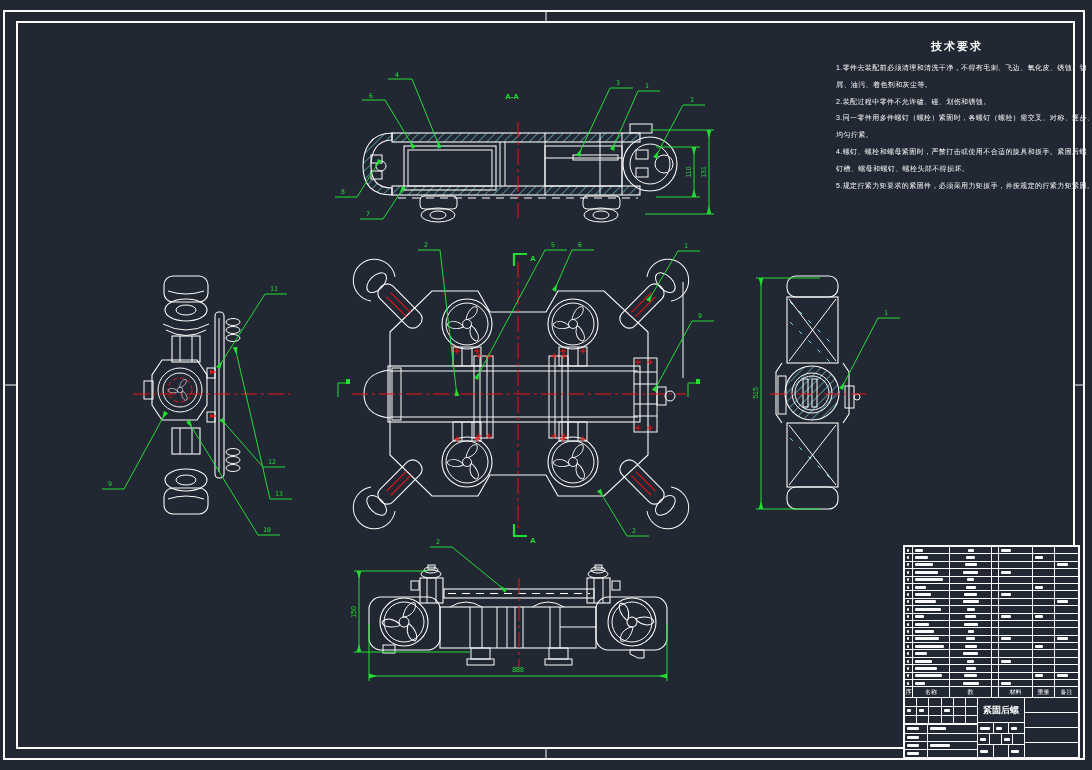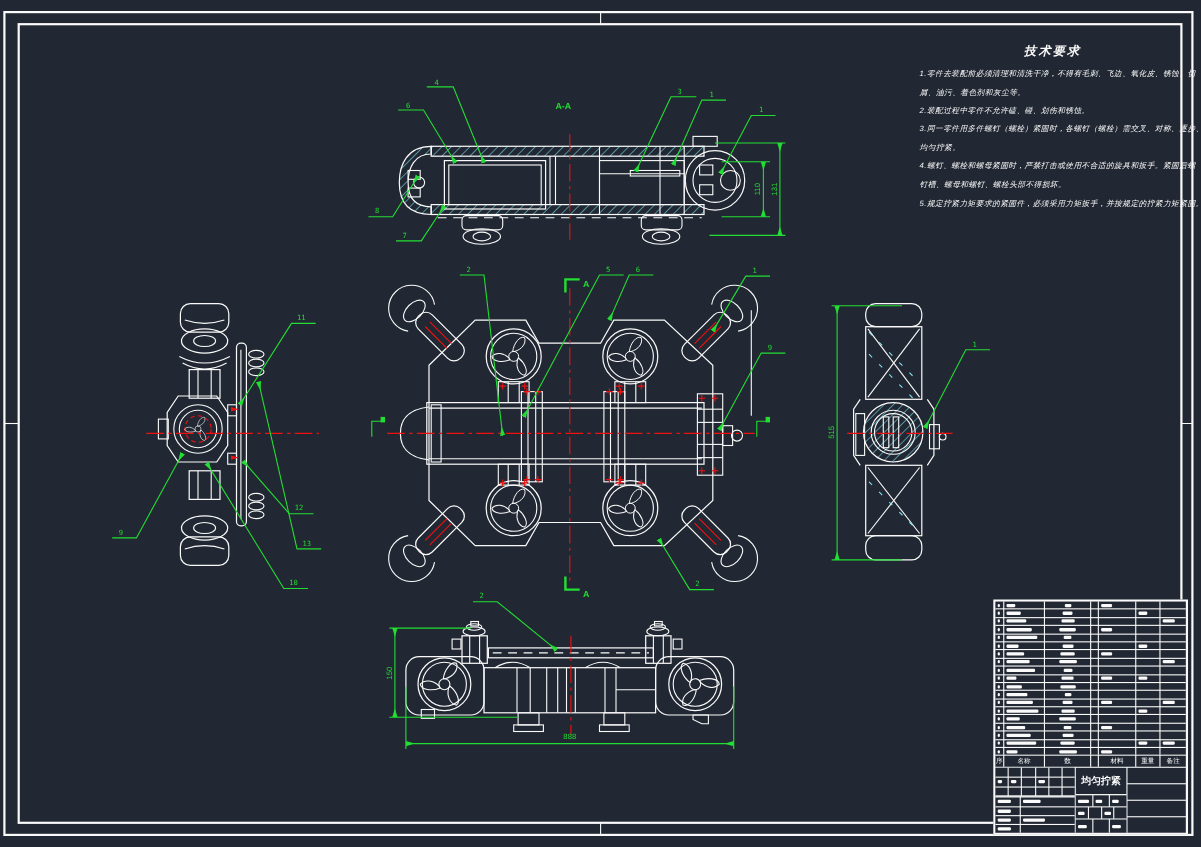--- a/index.html
+++ b/index.html
@@ -21,21 +21,21 @@
   .ga{fill:var(--grn);font:bold 8px "Liberation Sans",sans-serif}
   .r{stroke:var(--red);stroke-width:1;fill:none}
   .cl{stroke:var(--red);stroke-width:1;fill:none;stroke-dasharray:16 4 3 4}
   .rdash{stroke:var(--red);stroke-width:1;fill:none;stroke-dasharray:4 3}
   .cy{stroke:var(--cyn);stroke-width:1}
   .cyd{stroke:var(--cyn);stroke-width:1;fill:none;stroke-dasharray:4 9}
   .wd{stroke:var(--ln);stroke-width:1;fill:none;stroke-dasharray:8 6}
   .rf{fill:var(--red)}
   .gf{fill:var(--grn)}
   
-  .tech{position:absolute;left:836px;top:39px;width:242px;color:var(--ln);font-style:italic;}
+  .tech{position:absolute;left:836px;top:39px;width:242px;color:var(--ln);}
   .tech-title{text-align:center;font-size:11px;font-weight:bold;letter-spacing:2px;margin-bottom:6px;}
   .tl{font-size:7px;line-height:16.8px;white-space:nowrap;letter-spacing:.4px;}
   
   .tb{position:absolute;left:903px;top:545px;width:177px;height:214px;background:var(--bg);
       border:2px solid var(--ln);box-sizing:border-box;display:flex;flex-direction:column;}
   .bom{display:grid;grid-template-columns:7px 36px 41px 6px 33px 21px 1fr;
        grid-auto-rows:6.4px;gap:1px;background:var(--ln);}
   .bomh{display:grid;grid-template-columns:7px 36px 41px 6px 33px 21px 1fr;
         grid-auto-rows:10px;gap:1px;background:var(--ln);border-top:1px solid var(--ln);}
   .c{background:var(--bg);position:relative;overflow:hidden;display:flex;align-items:center;}
@@ -767,21 +767,21 @@
             <div class="c">
               <i class="sm" style="width:20px"></i>
             </div>
         <div class="c">
               <i class="sm" style="width:12px"></i>
             </div>
             <div class="c"></div>
       </div>
     </div>
     <div class="tzm">
-      <div class="title-cell">均匀拧紧</div>
+      <div class="title-cell">紧固后螺</div>
       <div class="tzm-r1">
             <div class="c">
               <i class="sm" style="width:10px"></i>
             </div>
             <div class="c">
               <i class="sm" style="width:6px"></i>
             </div>
             <div class="c">
               <i class="sm" style="width:6px"></i>
             </div>

